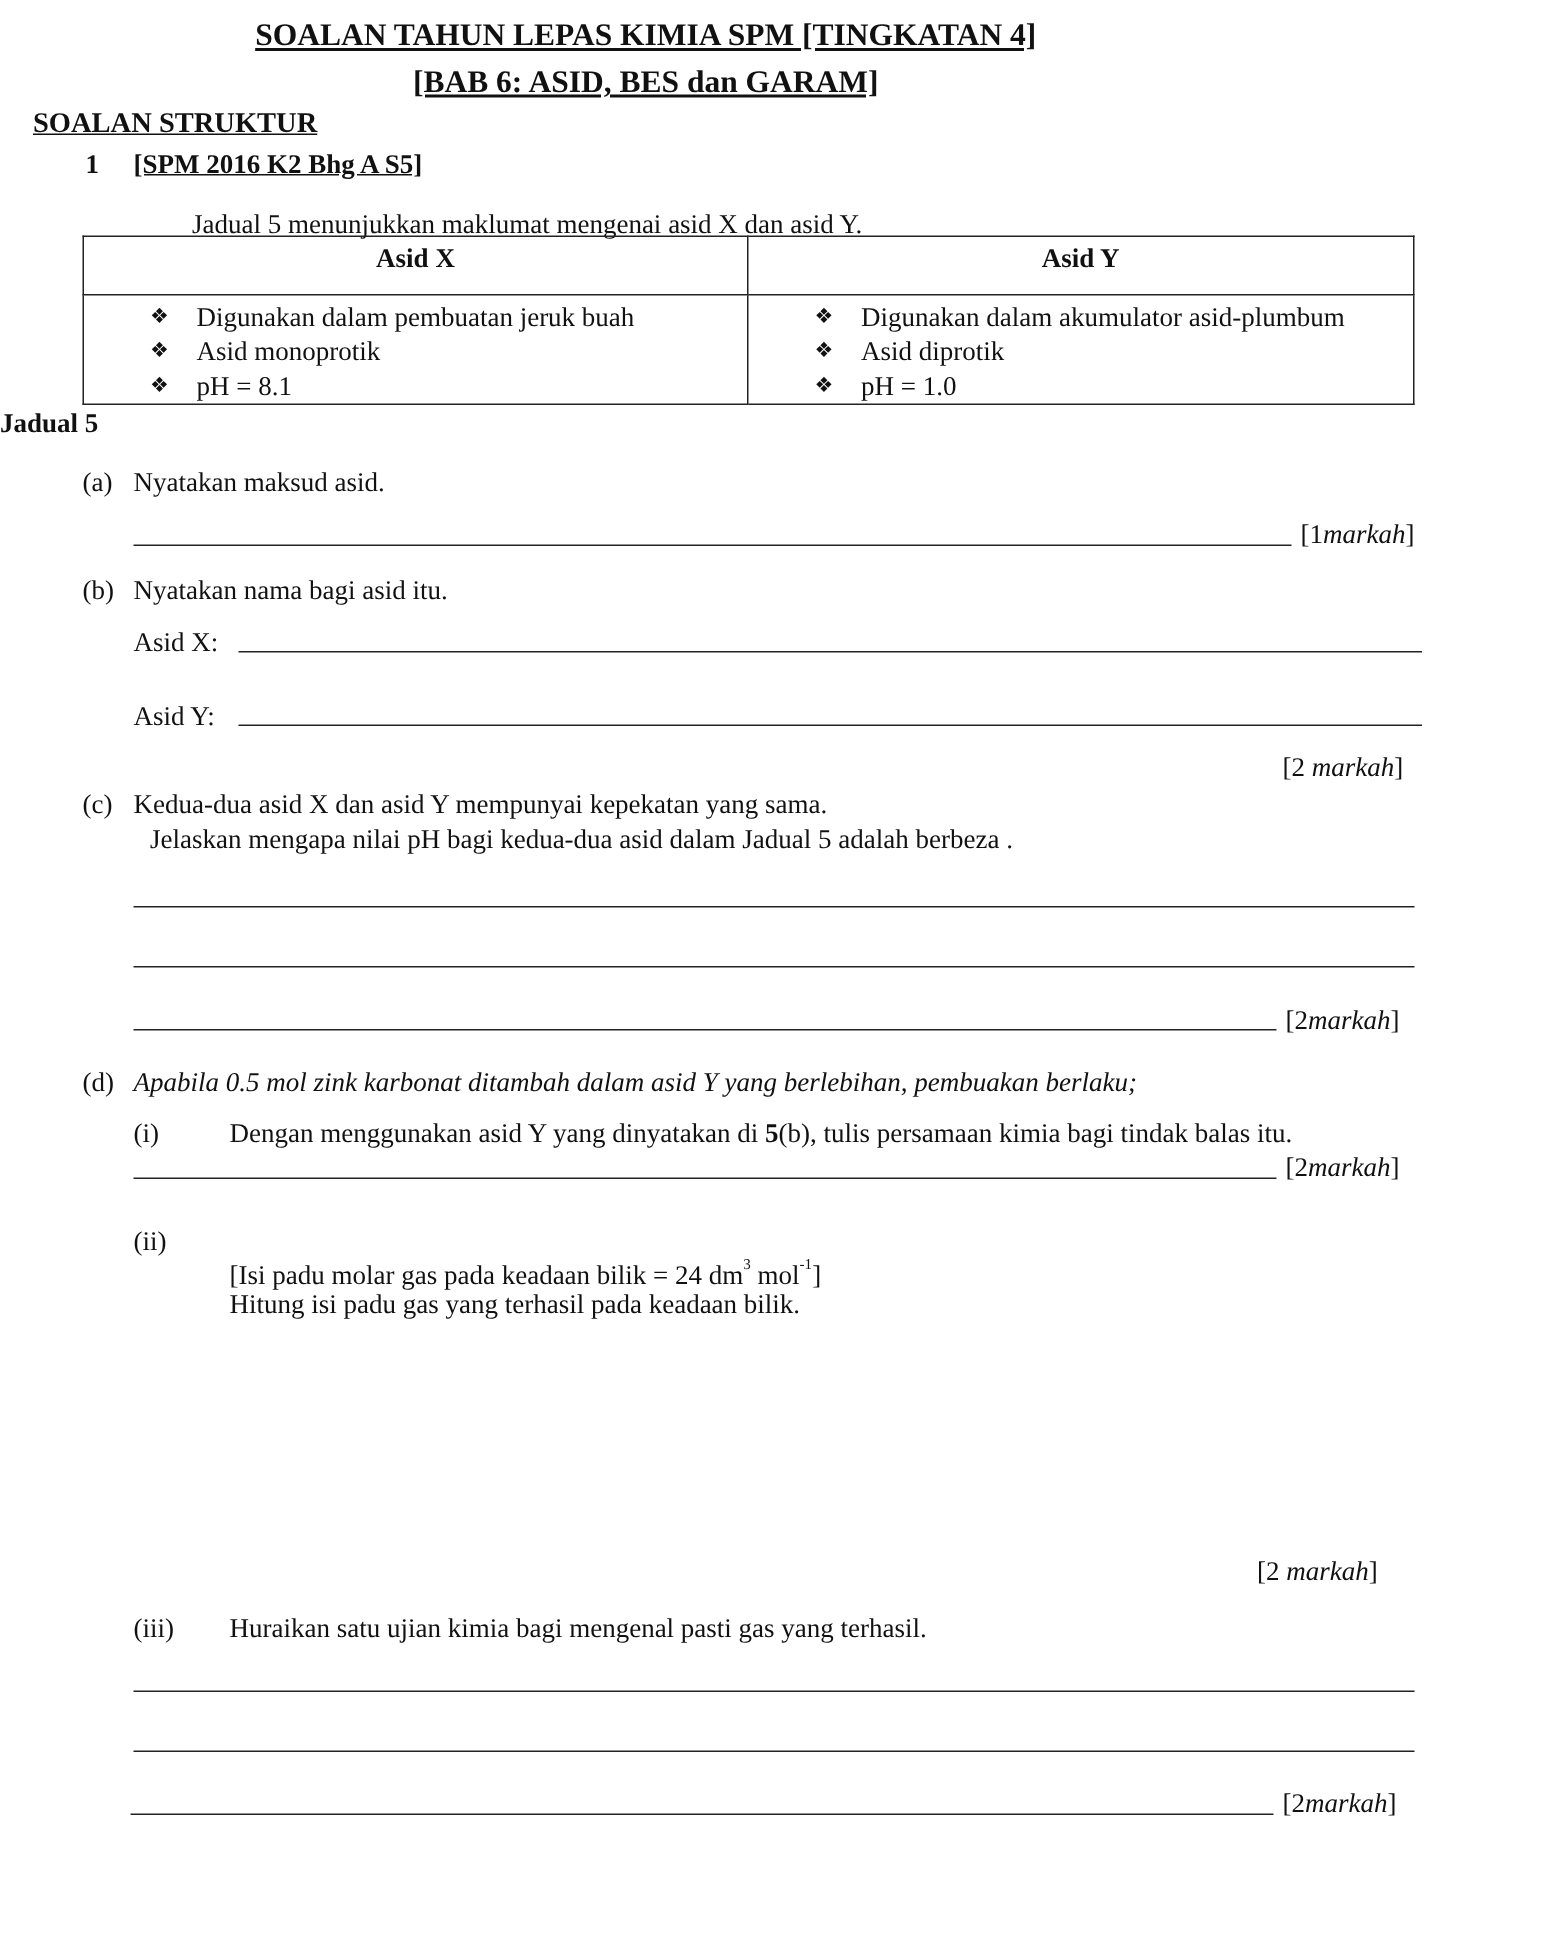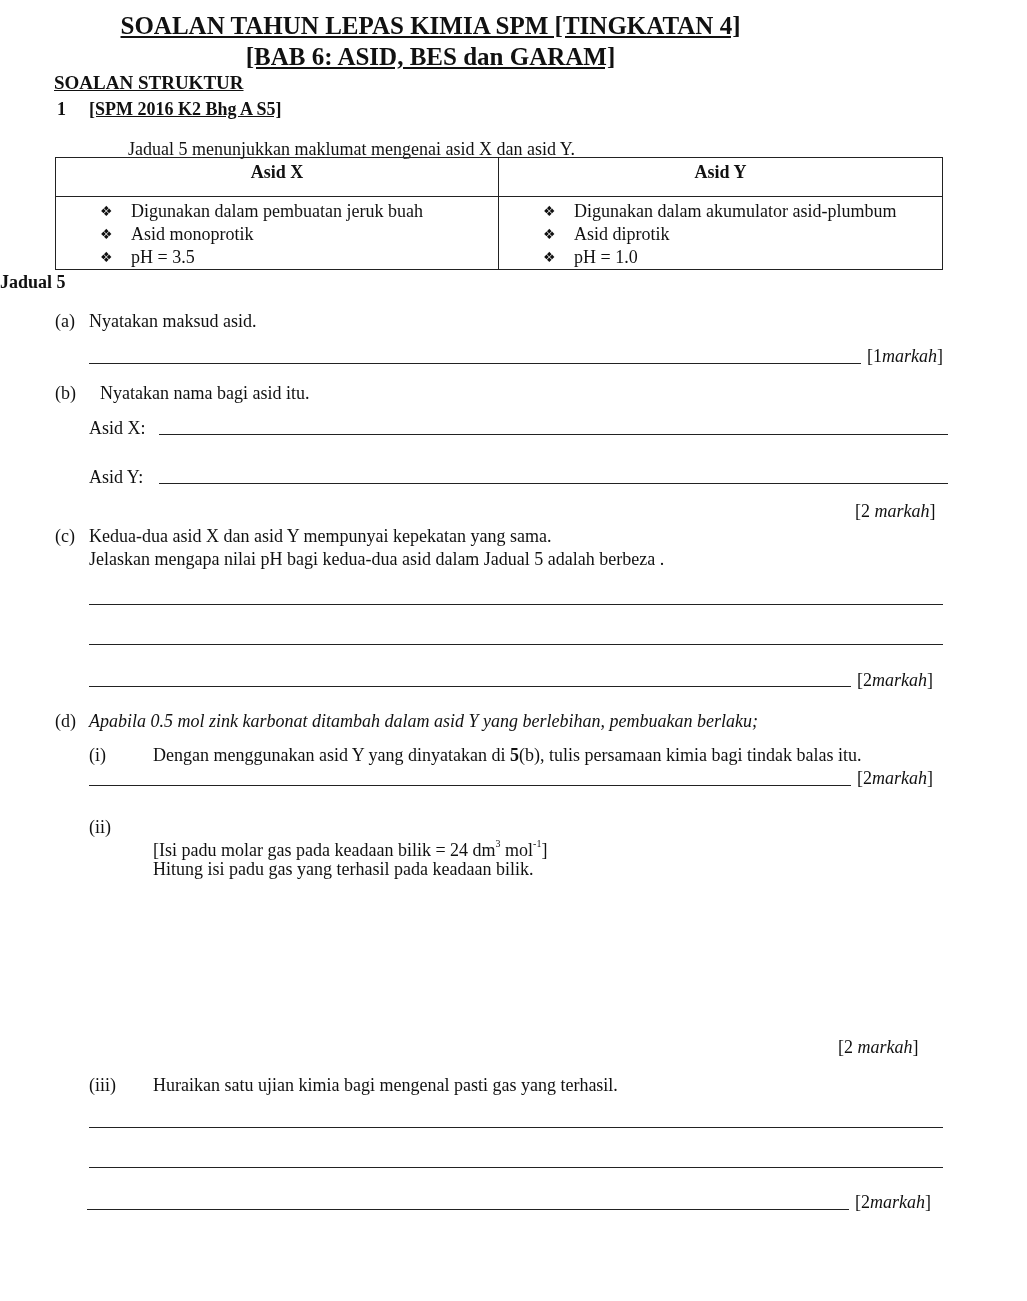--- a/index.html
+++ b/index.html
@@ -1,37 +1,37 @@
 <!DOCTYPE html>
 <html><head>
 <meta charset="utf-8">
 <style>
   html, body { margin:0; padding:0; background:#ffffff; }
   body { width:1027px; height:1301px; position:relative; overflow:hidden;
          font-family:"Liberation Serif","DejaVu Serif",serif; color:#111; font-size:18px; }
   .abs { position:absolute; white-space:nowrap; line-height:1; }
-  .title { font-weight:bold; text-decoration:underline; font-size:25px; left:0; width:861px; text-align:center; }
+  .title { font-weight:bold; text-decoration:underline; font-size:21px; left:0; width:861px; text-align:center; }
   .h2 { font-weight:bold; text-decoration:underline; font-size:19px; }
   .line { position:absolute; height:0; border-top:1px solid #222; }
   .mark { position:absolute; white-space:nowrap; line-height:1; font-size:18px; }
   .mark i { font-style:italic; }
   table.jadual { position:absolute; left:55px; top:157px; width:888px; border-collapse:collapse; font-size:18px; }
   table.jadual td, table.jadual th { border:1.5px solid #222; vertical-align:top; padding:0; }
   table.jadual th { height:39px; font-weight:bold; text-align:center; padding-top:4px; box-sizing:border-box; }
   table.jadual td { height:70px; padding-top:3px; box-sizing:border-box; }
   .bul { display:flex; align-items:flex-start; line-height:23px; padding-left:44px; }
   .bul .star { width:31px; font-size:14px; line-height:23px; }
   sup { font-size:10px; vertical-align:top; position:relative; top:-2px; }
 </style>
 </head>
 <body>
 
 <div class="abs title" style="top:13px;">SOALAN TAHUN LEPAS KIMIA SPM [TINGKATAN 4]</div>
 <div class="abs title" style="top:44px;">[BAB 6: ASID, BES dan GARAM]</div>
-<div class="abs h2" style="left:22px; top:73px;margin-left:32px;">SOALAN STRUKTUR</div>
+<div class="abs h2" style="left:22px; top:73px;">SOALAN STRUKTUR</div>
 <div class="abs" style="left:57px; top:100px; font-weight:bold; font-size:18px;">1</div>
 <div class="abs" style="left:89px; top:100px; font-weight:bold; text-decoration:underline; font-size:18px;">[SPM 2016 K2 Bhg A S5]</div>
 
 <div class="abs" style="left:89px; top:140px;margin-left:39px;">Jadual 5 menunjukkan maklumat mengenai asid X dan asid Y.</div>
 
 <table class="jadual">
   <tbody>
       <tr>
     <th style="width:443px;">Asid X</th>
     <th>Asid Y</th>
@@ -41,21 +41,21 @@
       <div class="bul">
             <span class="star">❖</span>
             <span>Digunakan dalam pembuatan jeruk buah</span>
           </div>
       <div class="bul">
             <span class="star">❖</span>
             <span>Asid monoprotik</span>
           </div>
       <div class="bul">
             <span class="star">❖</span>
-            <span>pH = 3.5</span>
+            <span>pH = 8.1</span>
           </div>
     </td>
     <td>
       <div class="bul">
             <span class="star">❖</span>
             <span>Digunakan dalam akumulator asid-plumbum</span>
           </div>
       <div class="bul">
             <span class="star">❖</span>
             <span>Asid diprotik</span>
@@ -69,30 +69,30 @@
 </tbody>
   </table>
 <div class="abs" style="left:0; width:1000px; top:273px;font-weight:bold;">Jadual 5</div>
 
 <div class="abs" style="left:55px; top:312px;">(a)</div>
 <div class="abs" style="left:89px; top:312px;">Nyatakan maksud asid.</div>
 <div class="line" style="left:89px; width:772px; top:363px;"></div>
 <div class="mark" style="left:867px; top:347px;"><span>[1</span><i>markah</i><span>]</span></div>
 
 <div class="abs" style="left:55px; top:384px;">(b)</div>
-<div class="abs" style="left:100px; top:384px;">Nyatakan nama bagi asid itu.</div>
+<div class="abs" style="left:89px; top:384px;">Nyatakan nama bagi asid itu.</div>
 <div class="abs" style="left:89px; top:419px;">Asid X:</div>
 <div class="line" style="left:159px; width:789px; top:434px;"></div>
 <div class="abs" style="left:89px; top:468px;">Asid Y:</div>
 <div class="line" style="left:159px; width:789px; top:483px;"></div>
 <div class="mark" style="left:855px; top:502px;"><span>[2 </span><i>markah</i><span>]</span></div>
 
 <div class="abs" style="left:55px; top:527px;">(c)</div>
 <div class="abs" style="left:89px; top:527px;">Kedua-dua asid X dan asid Y mempunyai kepekatan yang sama.</div>
-<div class="abs" style="left:89px; top:550px;">Jelaskan mengapa nilai pH bagi kedua-dua asid dalam Jadual 5 adalah berbeza .</div>
+<div class="abs" style="left:100px; top:550px;">Jelaskan mengapa nilai pH bagi kedua-dua asid dalam Jadual 5 adalah berbeza .</div>
 <div class="line" style="left:89px; width:854px; top:604px;"></div>
 <div class="line" style="left:89px; width:854px; top:644px;"></div>
 <div class="line" style="left:89px; width:762px; top:686px;"></div>
 <div class="mark" style="left:857px; top:671px;"><span>[2</span><i>markah</i><span>]</span></div>
 
 <div class="abs" style="left:55px; top:712px;">(d)</div>
 <div class="abs" style="left:89px; top:712px;font-style:italic;">Apabila 0.5 mol zink karbonat ditambah dalam asid Y yang berlebihan, pembuakan berlaku;</div>
 
 <div class="abs" style="left:89px; top:746px;">(i)</div>
 <div class="abs" style="left:153px; top:746px;"><span>Dengan menggunakan asid Y yang dinyatakan di </span><b>5</b><span>(b), tulis persamaan kimia bagi tindak balas itu.</span></div>

